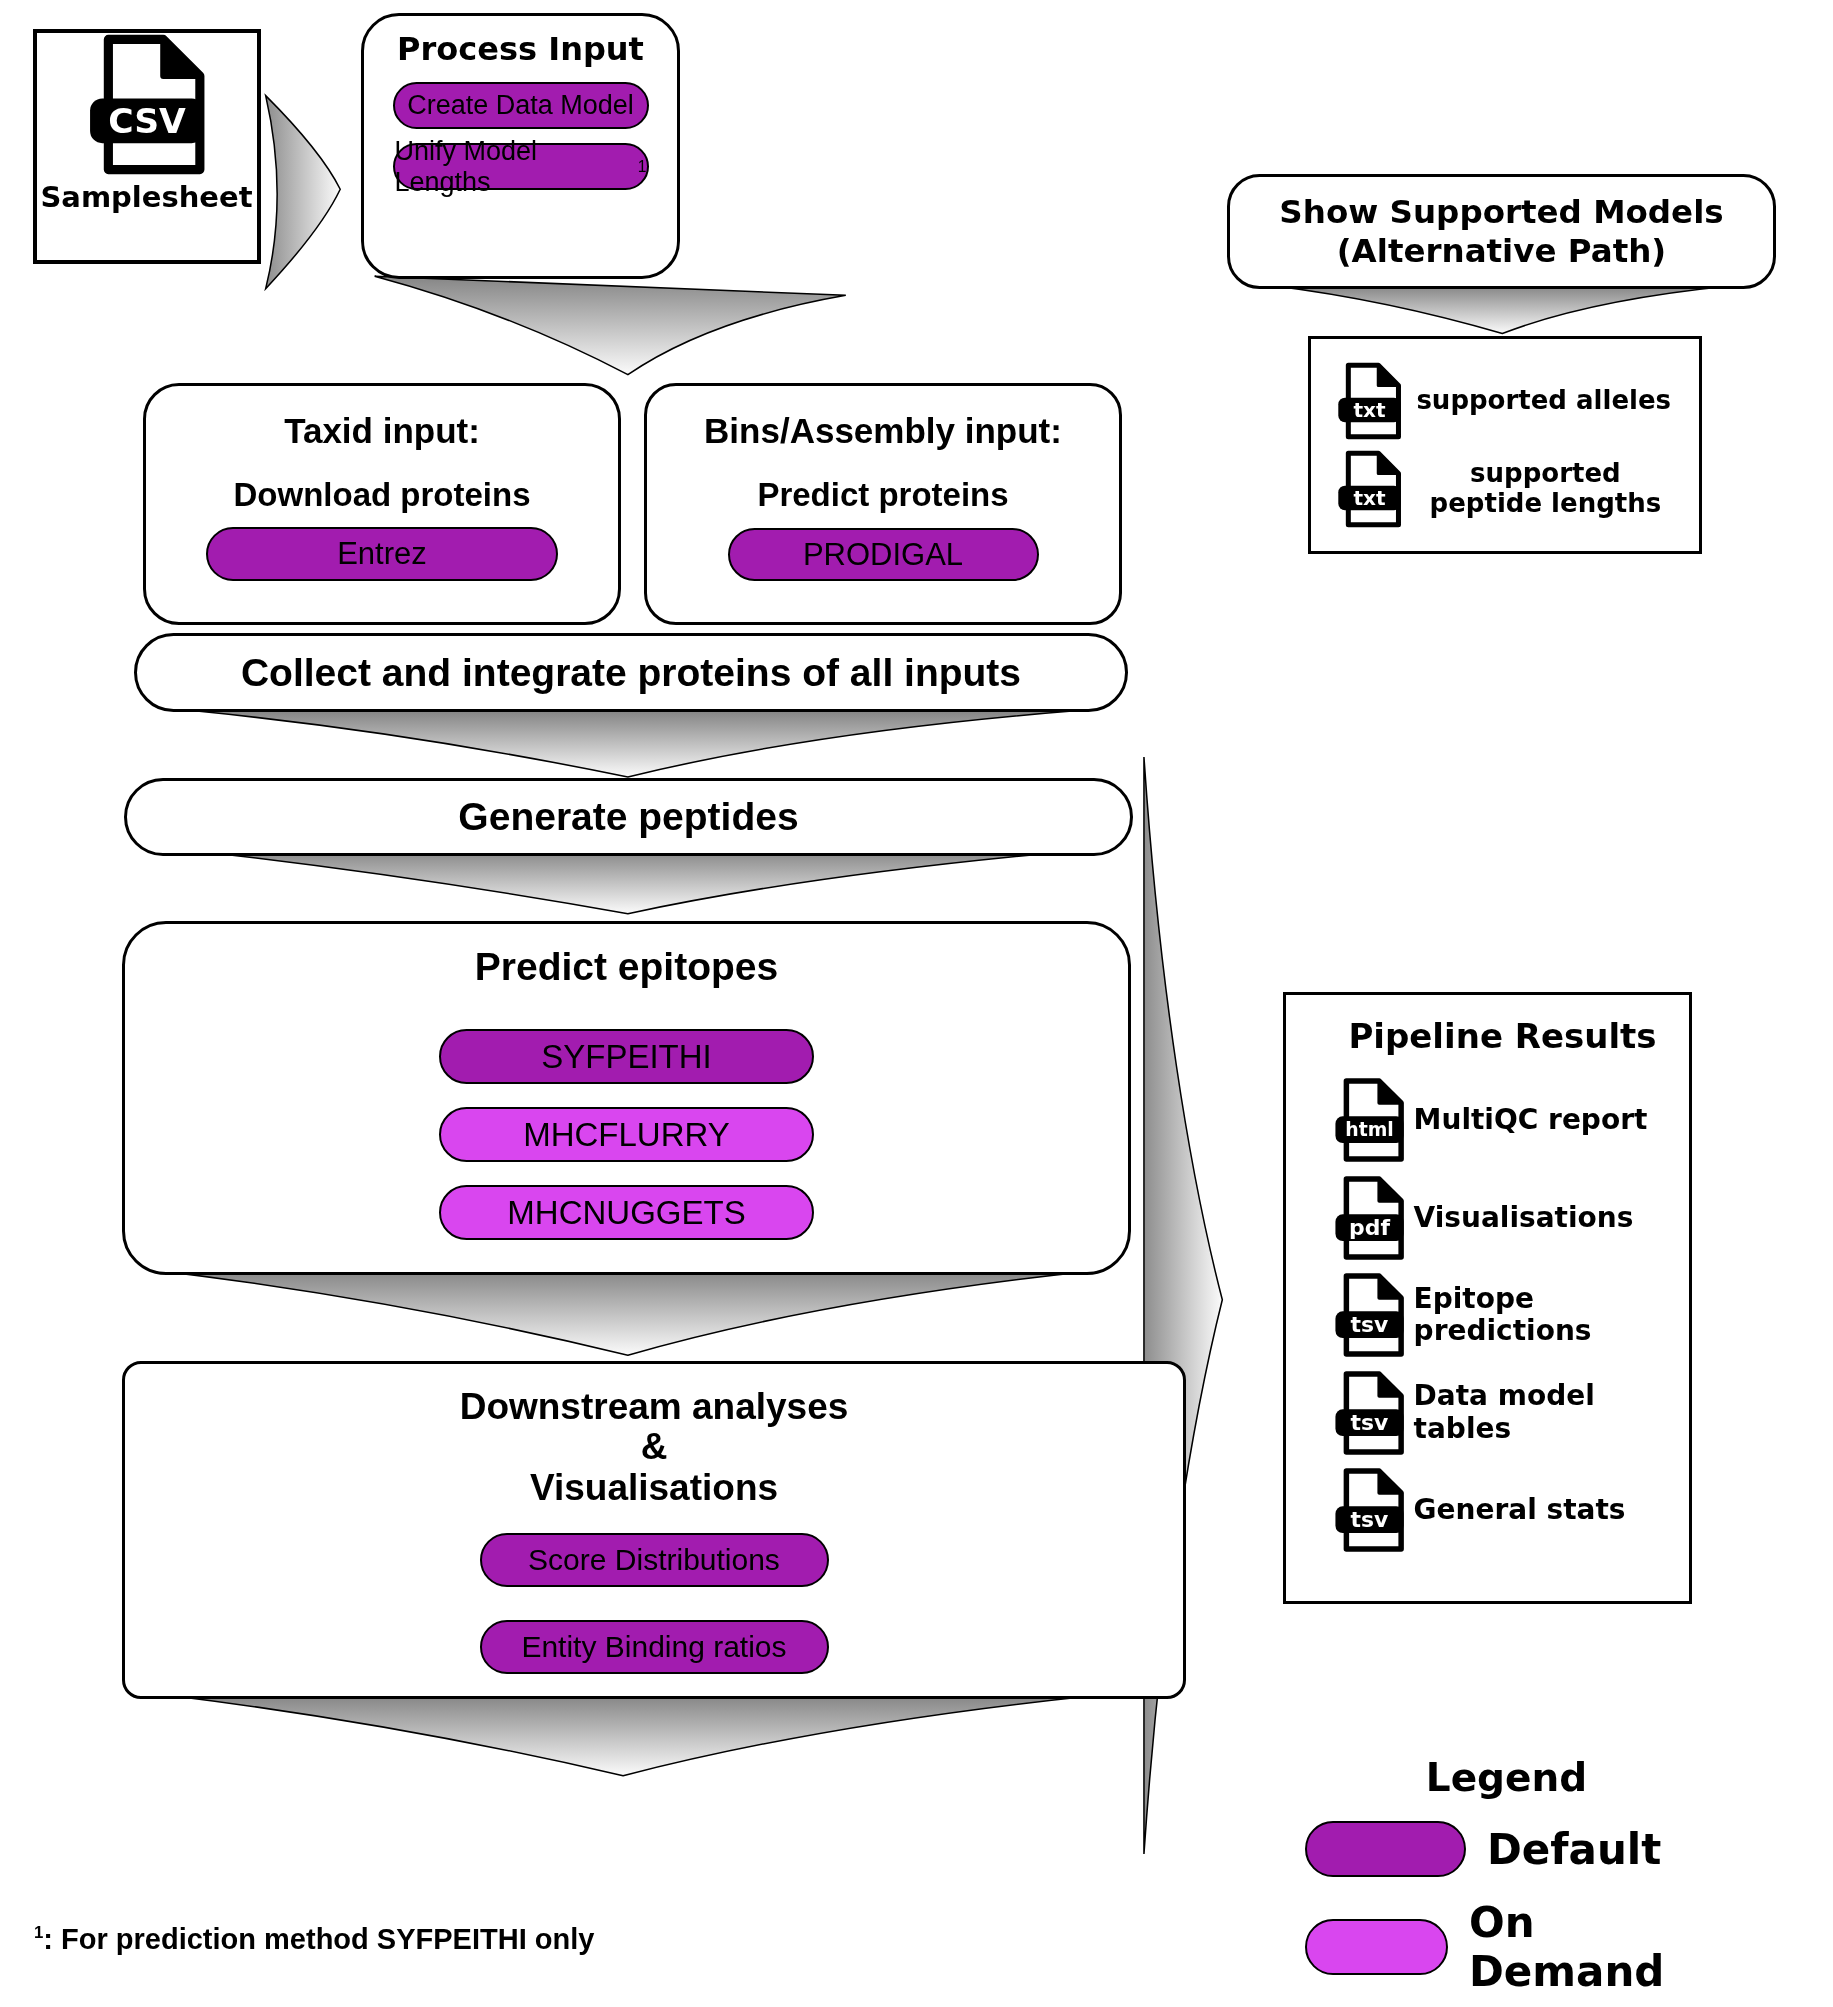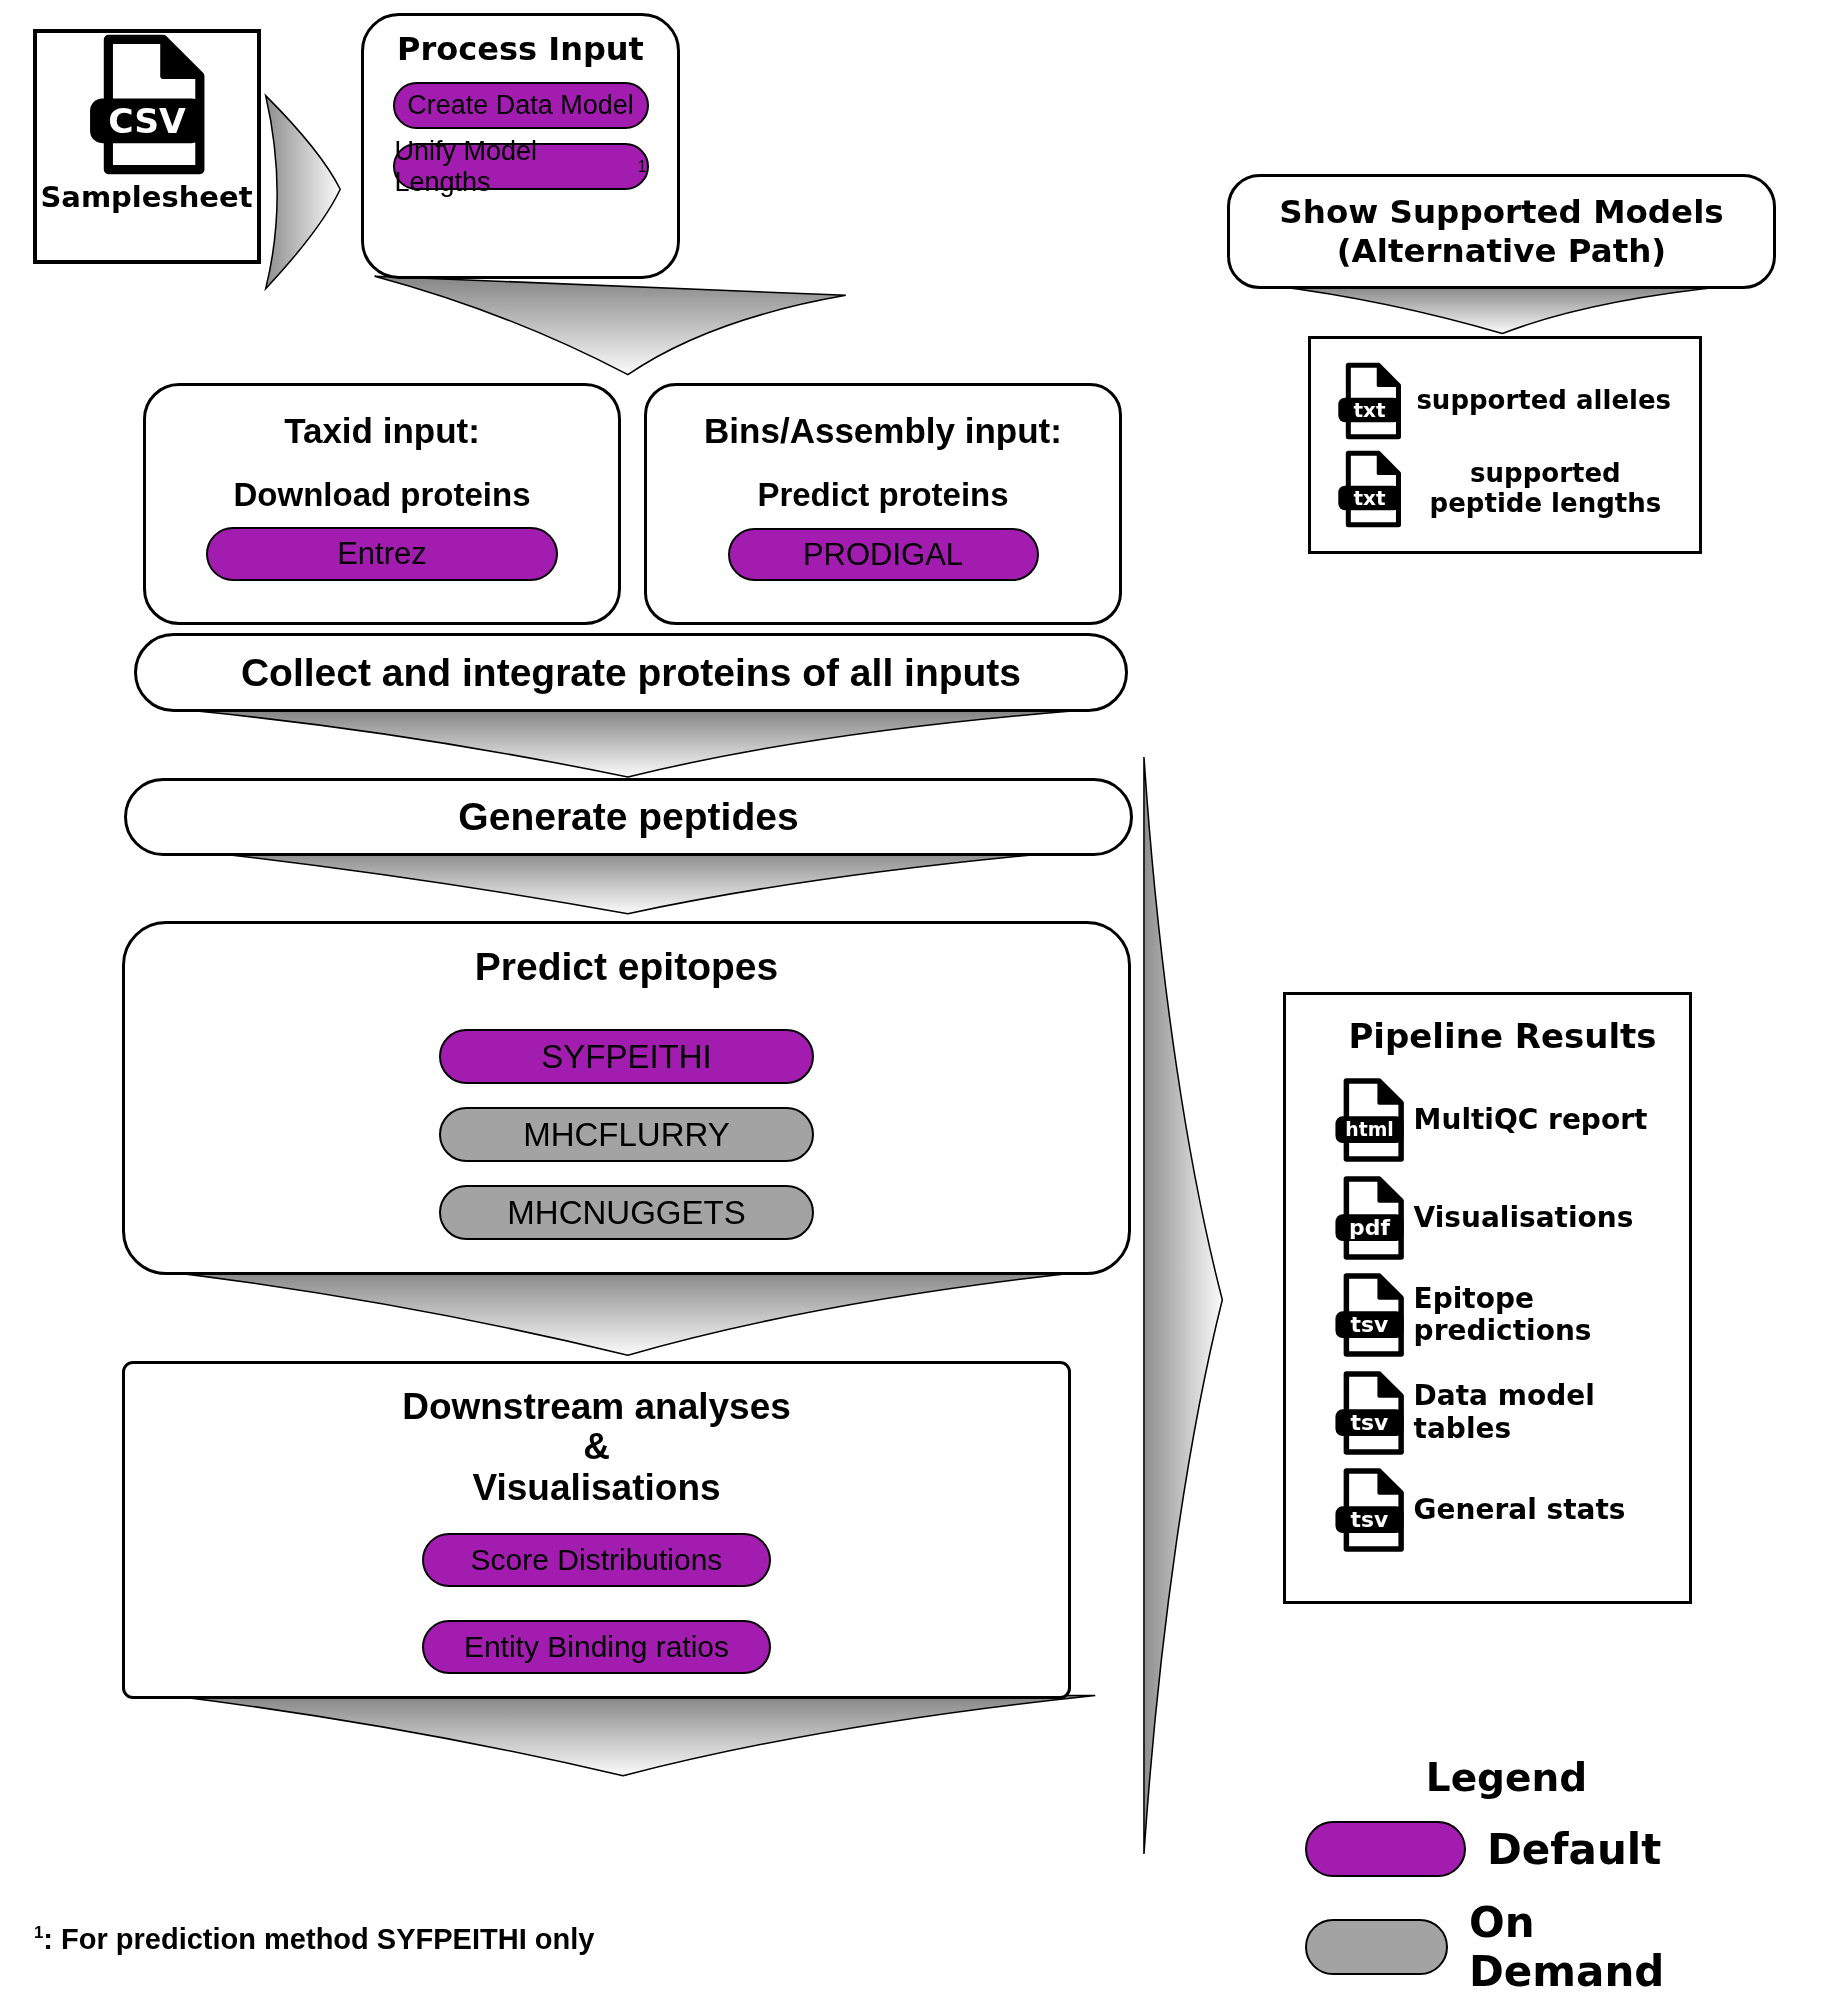--- a/index.html
+++ b/index.html
@@ -4,21 +4,21 @@
 <style>
   html,body{margin:0;padding:0;background:#fff;}
   #canvas{position:relative;width:1833px;height:2007px;background:#fff;overflow:hidden;
           font-family:"Liberation Sans",sans-serif;color:#000;}
   #shapes{position:absolute;left:0;top:0;z-index:0;}
   .node{position:absolute;z-index:1;background:#fff;border:3.8px solid #000;box-sizing:border-box;
         display:flex;flex-direction:column;align-items:center;}
   .f-wide{font-family:"DejaVu Sans",sans-serif;}
   .pill{border:2.9px solid #000;border-radius:955px;box-sizing:border-box;
         display:flex;align-items:center;justify-content:center;
-        font-family:"Liberation Sans",sans-serif;background:#a3a3a3;}
+        font-family:"Liberation Sans",sans-serif;background:#d946ef;}
   .pill.green{background:#a21caf;}
   sup{font-size:58%;vertical-align:super;line-height:0;}
 
   
   .samplesheet{left:32.5px;top:29px;width:228px;height:235px;border-width:4.8px;border-radius:0;
                justify-content:flex-start;}
   .samplesheet .lbl{font-weight:700;font-size:29px;margin-top:3.8px;}
   .process-input{left:361px;top:13.4px;width:319px;height:266px;border-radius:38px;}
   .process-input .ttl{font-weight:700;font-size:32px;margin-top:13.4px;}
   .process-input .pill{width:256px;height:47px;font-size:27px;margin-top:14.3px;}
@@ -29,21 +29,21 @@
   .taxid .pill{width:352px;height:54px;font-size:31px;margin-top:13.4px;}
   .bins .pill{width:311px;height:53px;font-size:31px;margin-top:14.3px;}
   .banner{justify-content:center;}
   .banner .lbl{font-weight:700;font-size:39px;}
   .collect{left:134px;top:633px;width:994px;height:79px;border-radius:40px;}
   .generate{left:124px;top:778px;width:1009px;height:78px;border-radius:39px;}
   .predict{left:122px;top:921px;width:1009px;height:354px;border-radius:44px;}
   .predict .ttl{font-weight:700;font-size:39px;margin-top:21px;}
   .predict .pills{display:flex;flex-direction:column;gap:23px;margin-top:40px;align-items:center;justify-content:center;}
   .predict .pill{width:375px;height:55px;font-size:33px;}
-  .downstream{left:122px;top:1361px;width:949px;height:338px;border-radius:11px;}
+  .downstream{left:122px;top:1361px;width:1064px;height:338px;border-radius:19px;}
   .downstream .ttl{font-weight:700;font-size:37px;line-height:1.09;text-align:center;margin-top:23px;}
   .downstream .pills{display:flex;flex-direction:column;gap:33px;margin-top:25px;align-items:center;}
   .downstream .pill{width:349px;height:54px;font-size:30px;}
   .multiqc{left:205px;top:1779px;width:927px;height:97px;border-radius:49px;justify-content:center;}
   .multiqc .pill{width:358px;height:60px;font-size:32px;margin-left:-75px;}
   .footnote{position:absolute;z-index:1;left:34px;top:1923px;font-weight:700;font-size:29px;
             font-family:"Liberation Sans",sans-serif;}
 
   
   .show-models{left:1227px;top:174px;width:549px;height:115px;border-radius:32.5px;justify-content:center;}

